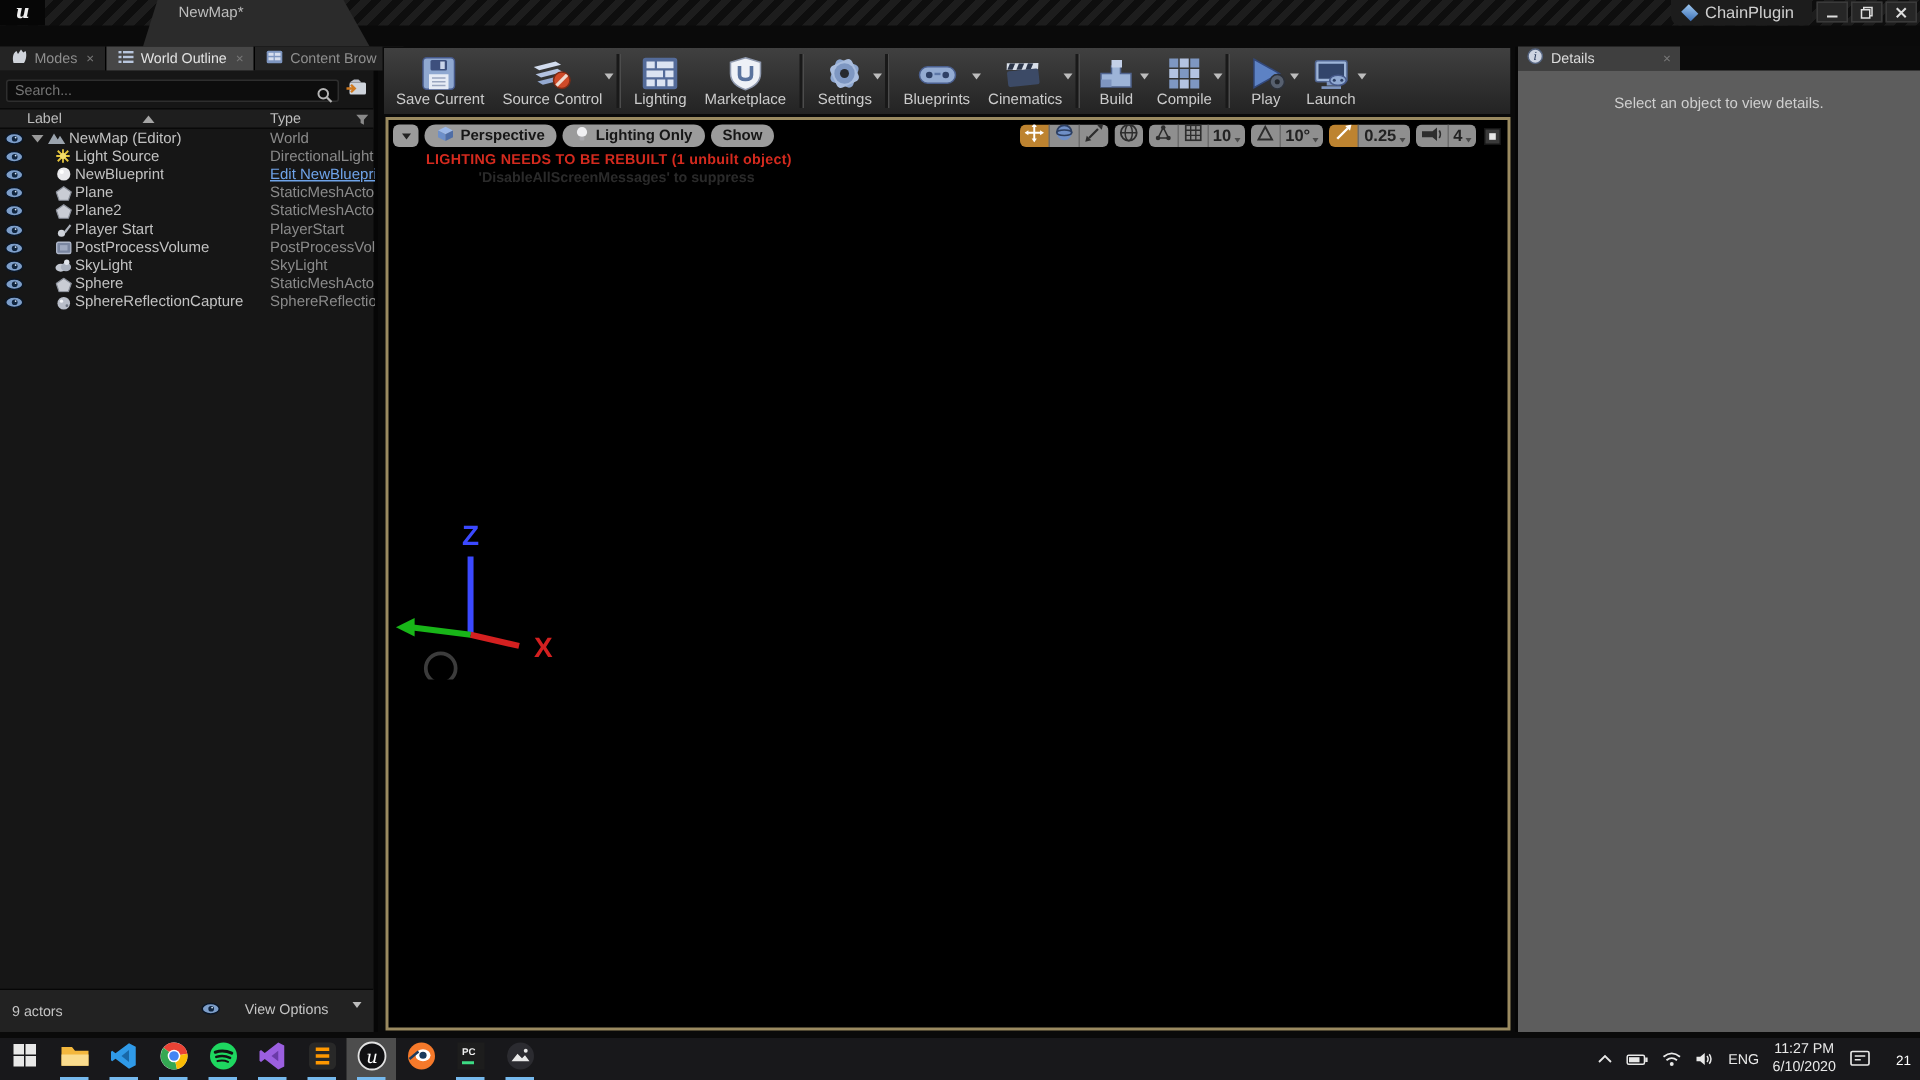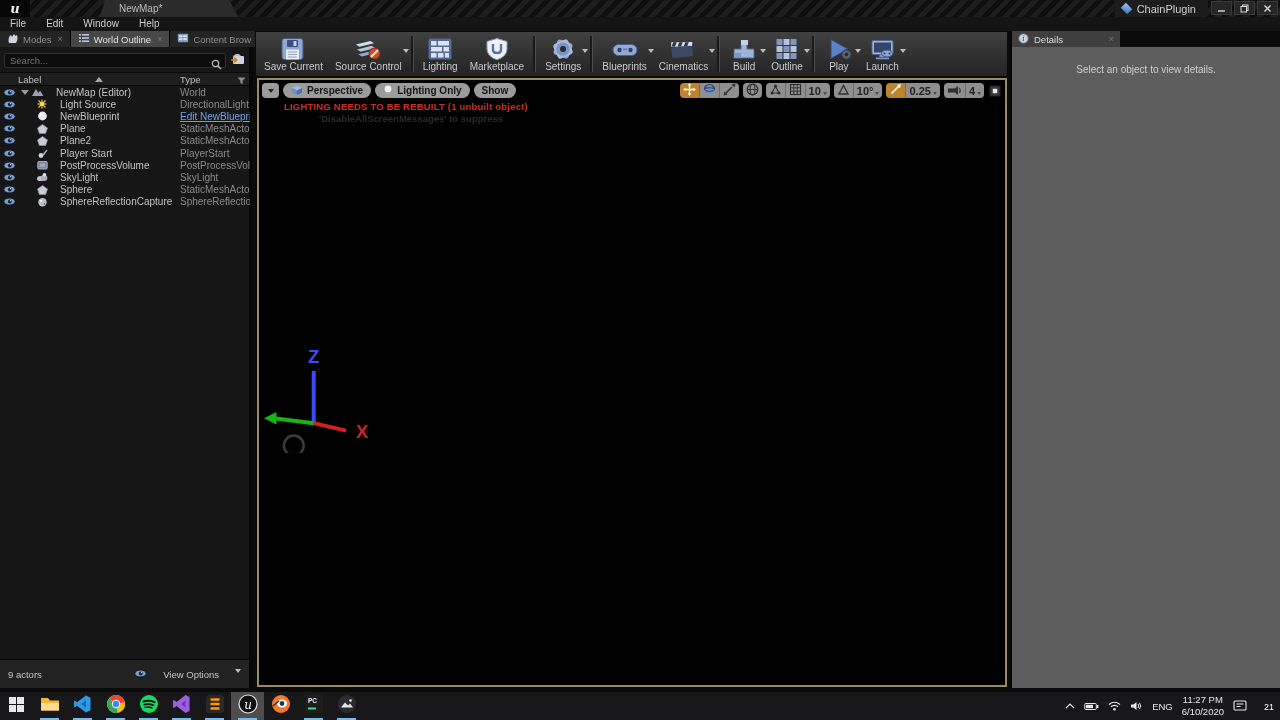--- a/index.html
+++ b/index.html
@@ -28,21 +28,21 @@
   .mag{position:absolute;right:3px;top:2px;}
   .outliner-header{display:flex;align-items:center;height:14px;background:#1e1e1e;border-top:1px solid #090909;border-bottom:1px solid #090909;font-size:9.5px;color:#bdbdbd;position:relative;}
   .outliner-header .lbl{margin-left:18px;}
   .sort-up{width:0;height:0;border-left:4px solid transparent;border-right:4px solid transparent;border-bottom:5px solid #a5a5a5;position:absolute;left:95px;top:4px;}
   .outliner-header .typ{position:absolute;left:180px;}
   .funnel{position:absolute;right:3px;top:3px;}
   .orow{display:flex;align-items:center;height:12.2px;font-size:10px;color:#c2c2c2;position:relative;white-space:nowrap;}
   .orow .eye{width:15px;display:flex;justify-content:center;flex:none;margin-left:2px;}
   .orow .exp{width:0;height:0;border-left:4px solid transparent;border-right:4px solid transparent;border-top:5px solid #9a9a9a;margin:0 2px 0 4px;}
   .orow .ricon{width:14px;display:flex;justify-content:center;flex:none;}
-  .orow .rlabel{margin-left:11px;overflow:hidden;}
+  .orow .rlabel{margin-left:1px;overflow:hidden;}
   .orow .rtype{position:absolute;left:180px;color:#8a8a8a;width:70px;overflow:hidden;}
   .orow .rtype.link{color:#6fa3e8;text-decoration:underline;}
   .outliner-footer{position:absolute;bottom:0;left:0;right:0;height:29px;background:#222;border-top:1px solid #060606;display:flex;align-items:center;font-size:9.5px;color:#c5c5c5;padding:0 8px;}
   .view-options{margin-left:auto;display:flex;align-items:flex-start;gap:16px;}
   .caret-down{width:0;height:0;border-left:3.5px solid transparent;border-right:3.5px solid transparent;border-top:4px solid #bdbdbd;}
   
   .center-col{position:absolute;left:255px;top:31px;width:753px;bottom:32px;}
   .toolbar{position:absolute;top:0;left:0;right:0;height:46px;background:linear-gradient(#404040,#232323);border:1px solid #0a0a0a;display:flex;align-items:stretch;padding:1px 2px;}
   .tb-btn{display:flex;flex-direction:column;align-items:center;justify-content:flex-end;padding:2px 6px 3px 6px;color:#cbcbcb;font-size:10px;position:relative;}
   .tb-btn .ticon{height:25px;display:flex;align-items:center;}
@@ -106,26 +106,20 @@
           </svg>
         </div>
       <div class="win-btn">
           <svg width="9" height="9">
             <path d="M1.5 1.5 L7.5 7.5 M7.5 1.5 L1.5 7.5" stroke="#ddd" stroke-width="1.4"></path>
           </svg>
         </div>
     </div>
   </div>
 
-  <div class="menubar" id="menubar">
-      <div class="menu-item">File</div>
-      <div class="menu-item">Edit</div>
-      <div class="menu-item">Window</div>
-      <div class="menu-item">Help</div>
-    </div>
 
   <div class="left-panel">
     <div class="tabstrip" id="left-tabs">
         <div class="ltab">
           <span><svg width="12" height="11" viewBox="0 0 12 11">
               <path d="M2 10 C1 6 2 3 4 2 L5 4 L7 1 L8.5 3 L10 2 C11 4 10.5 8 9 10 Z" fill="#cfd3da"></path>
             </svg></span>
           <span>Modes</span>
           <span class="tab-x">×</span>
         </div>
@@ -497,21 +491,21 @@
                 <rect x="4.5" y="9" width="6" height="6" fill="#b3c3e2"></rect>
                 <rect x="11.5" y="9" width="6" height="6" fill="#7e97c2"></rect>
                 <rect x="18.5" y="9" width="6" height="6" fill="#b3c3e2"></rect>
                 <rect x="4.5" y="16" width="6" height="6" fill="#7e97c2"></rect>
                 <rect x="11.5" y="16" width="6" height="6" fill="#b3c3e2"></rect>
                 <rect x="18.5" y="16" width="6" height="6" fill="#7e97c2"></rect>
               </g>
             </svg>
           </div>
           <span class="caret-down tb-caret"></span>
-          <span>Outline</span>
+          <span>Compile</span>
         </div>
         <div class="tb-sep"></div>
         <div class="tb-btn">
           <div class="ticon">
             <svg width="30" height="24" viewBox="0 0 30 24">
               <path d="M7 2.5 L24 12 L7 21.5 Z" fill="#5d82c4" stroke="#33487a"></path>
               <circle cx="22.5" cy="17.5" r="4.8" fill="#57606f" stroke="#2c313a"></circle>
               <circle cx="22.5" cy="17.5" r="1.7" fill="#23272e"></circle>
             </svg>
           </div>

